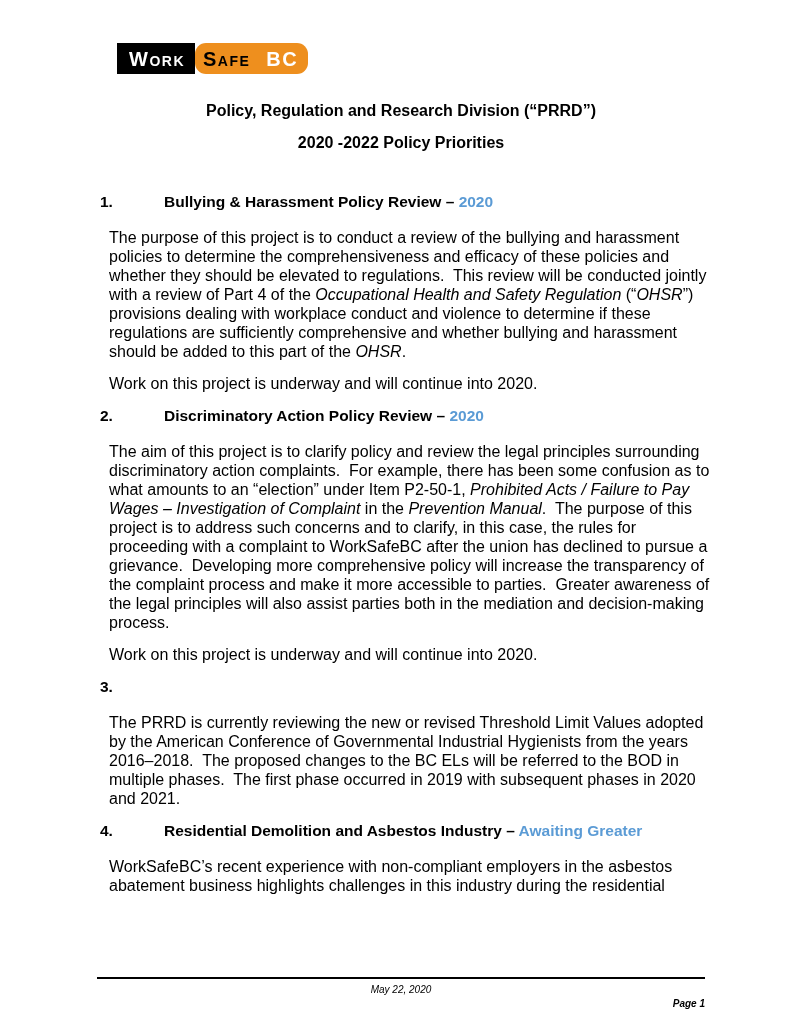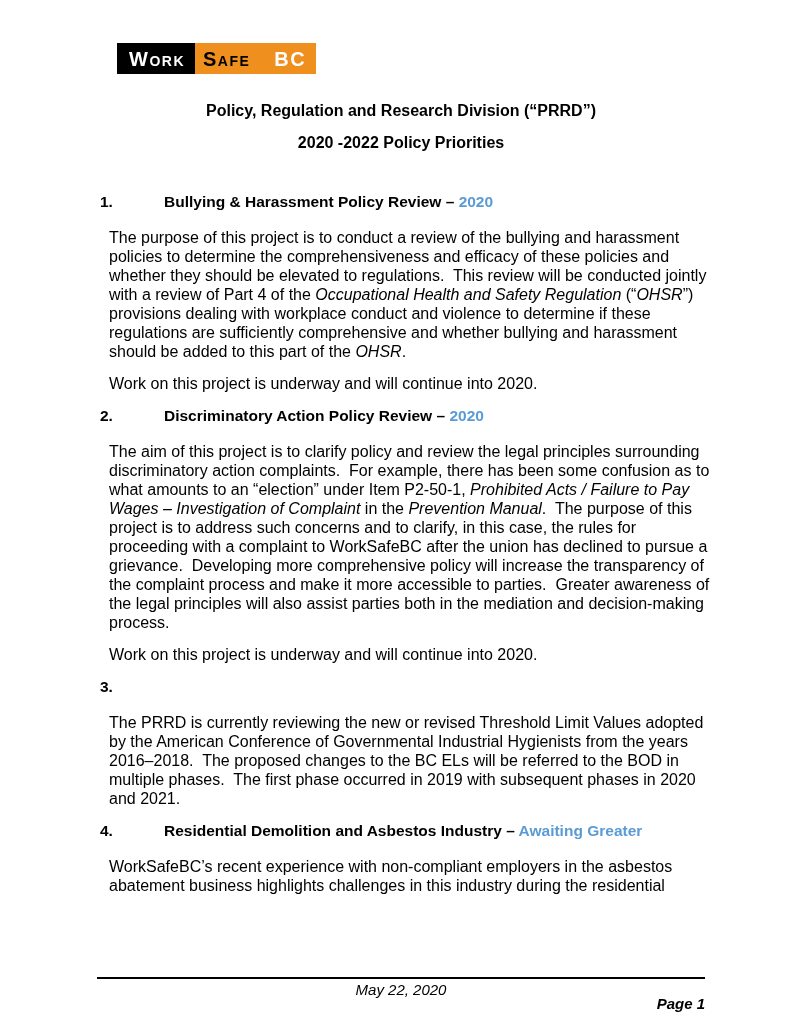--- a/index.html
+++ b/index.html
@@ -36,23 +36,24 @@
     line-height: 1;
   }
   .logo-work {
     background: var(--logo-black, #000000);
     color: #ffffff;
     padding: 0 10px 0 12px;
   }
   .logo-orange {
     background: var(--logo-orange, #EE8F1E);
     padding: 0 10px 0 8px;
+    border-radius: 11px;
   }
   .logo-safe { color: #000000; }
-  .logo-bc { color: #ffffff; margin-left: 24px; }
+  .logo-bc { color: #ffffff; margin-left: 16px; }
   
   .titles { margin-top: 27px; margin-bottom: 40px; }
   .doc-title {
     text-align: center;
     font-weight: bold;
     font-size: 16px;
     line-height: 19px;
     margin: 0 0 13px 0;
   }
   
@@ -74,21 +75,21 @@
   }
   .para em { font-style: italic; }
   
   .footer {
     position: absolute;
     left: 97px;
     top: 977px;
     width: 608px;
     border-top: 2px solid #000000;
     padding-top: 3px;
-    font-size: 15px;
+    font-size: 10px;
     line-height: 15px;
     font-style: italic;
     text-align: center;
   }
   .footer-page {
     position: absolute;
     right: 0;
     top: 17px;
     font-weight: bold;
   }

